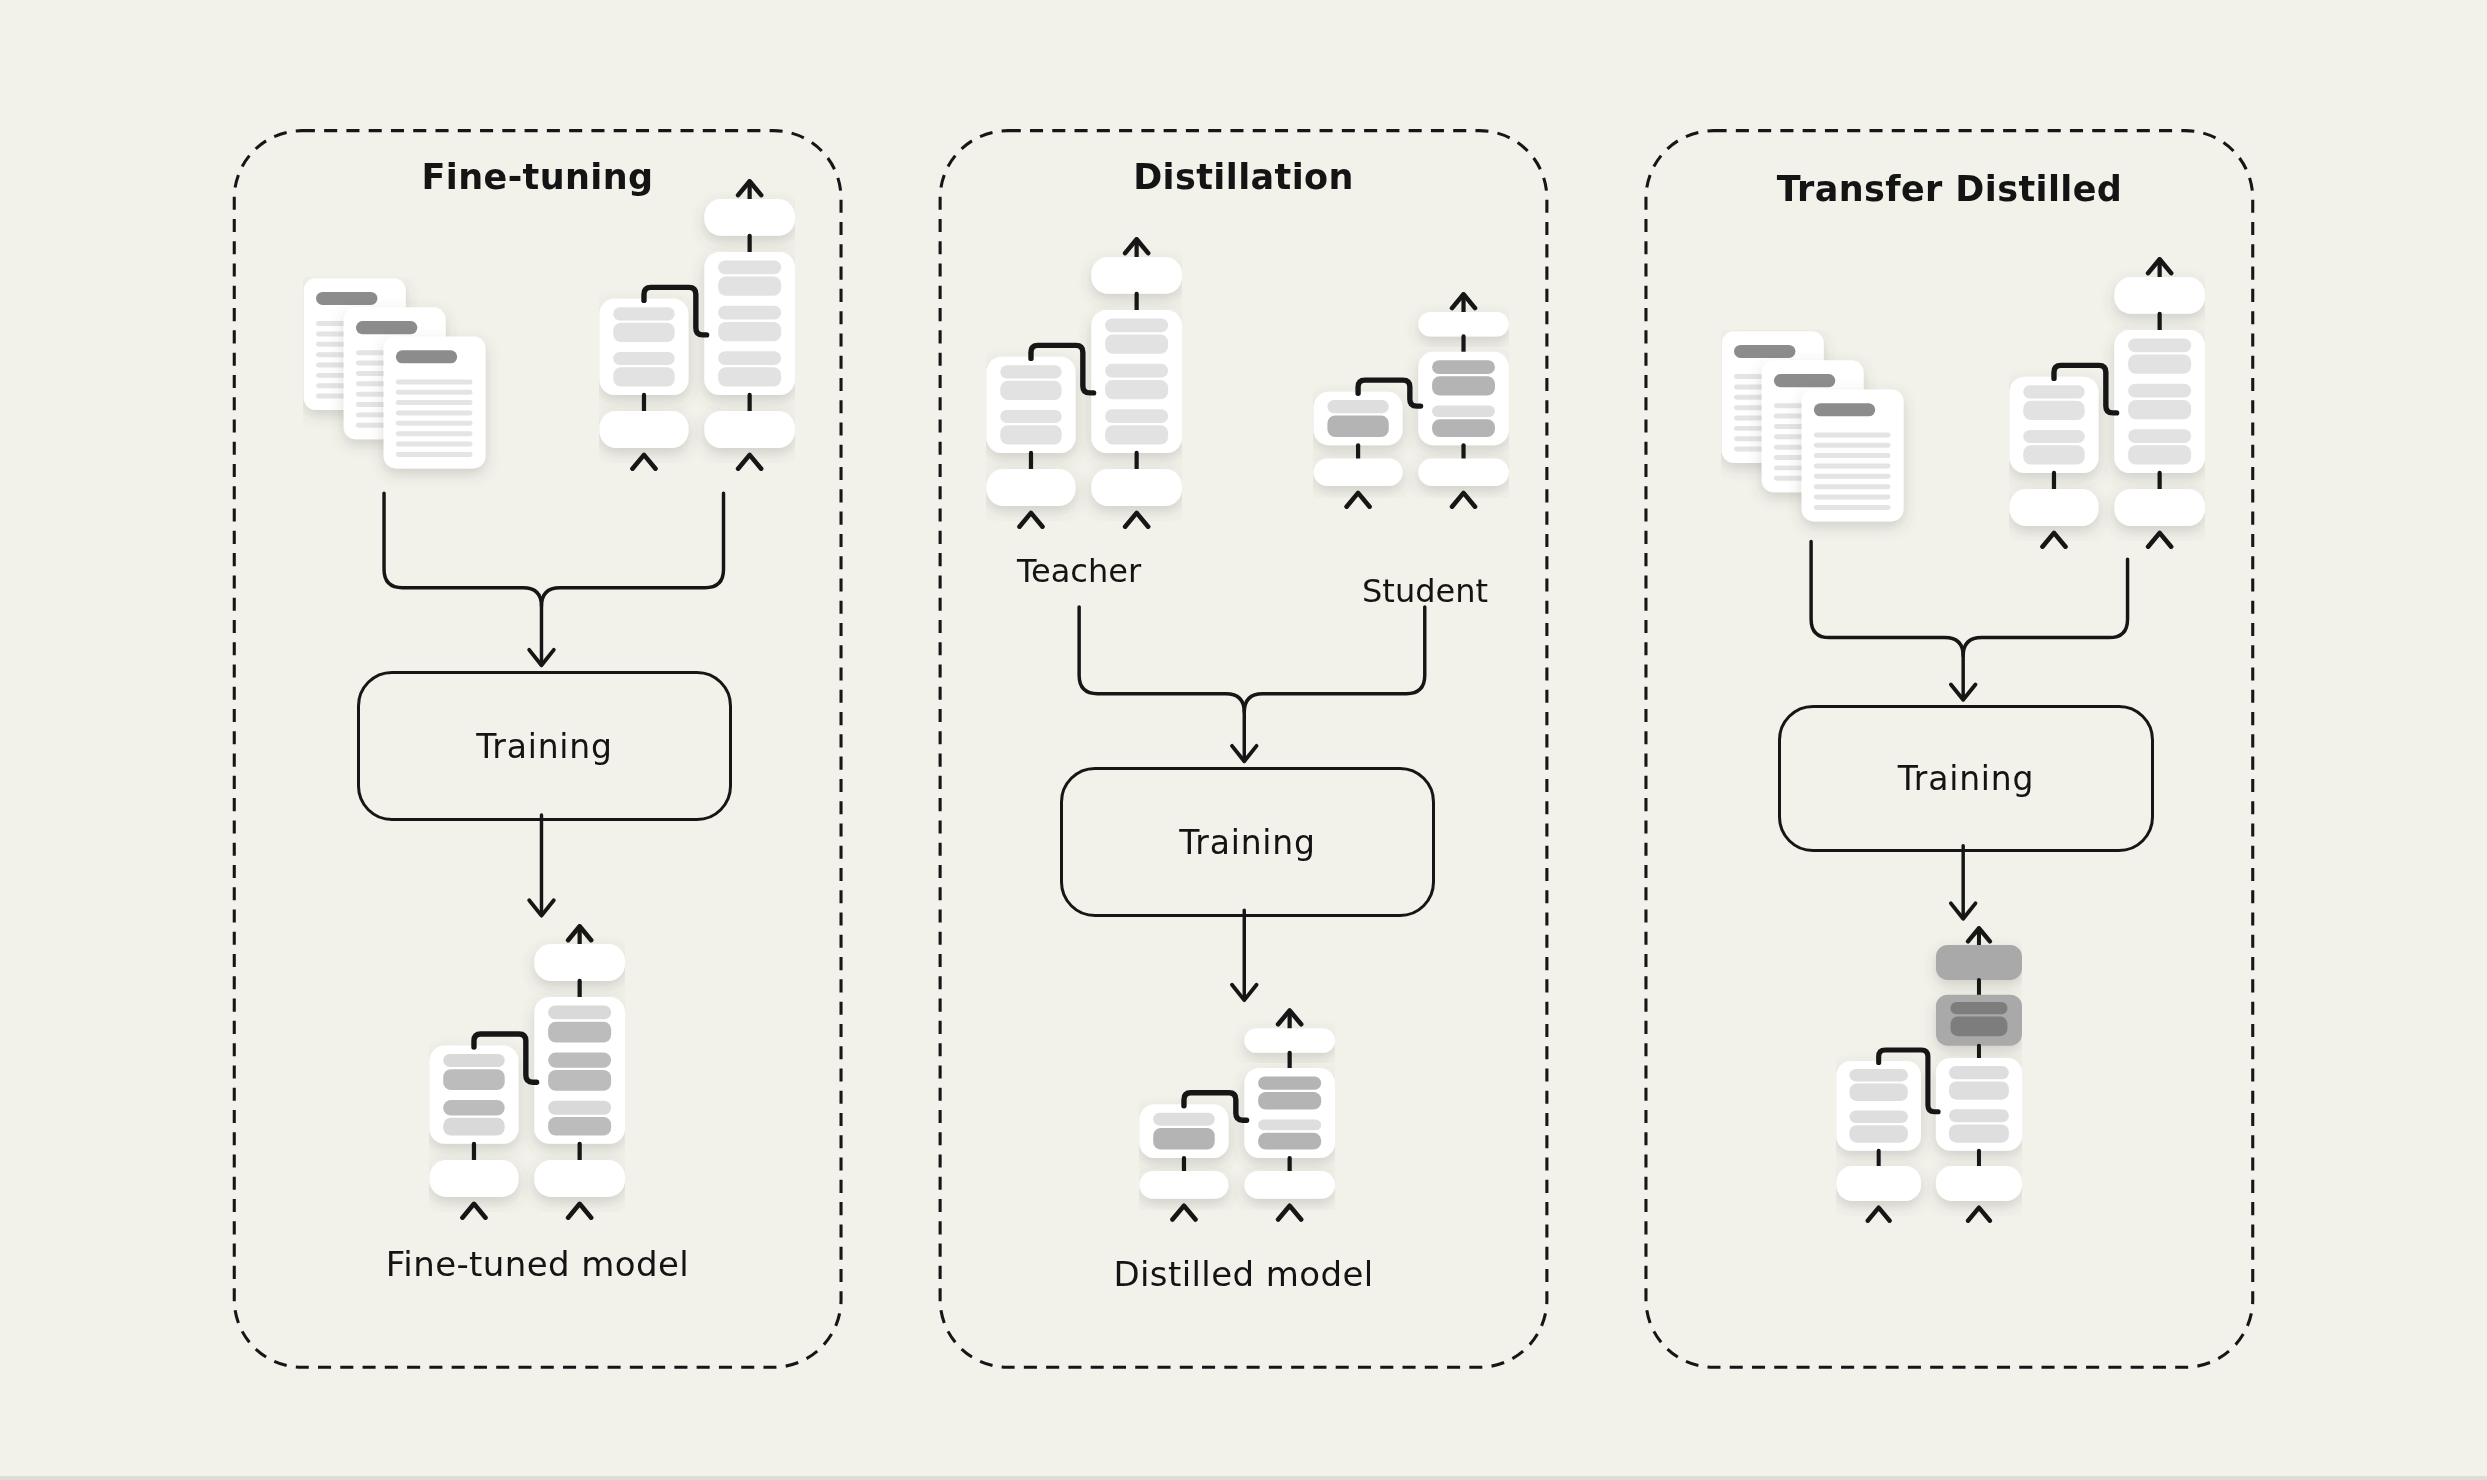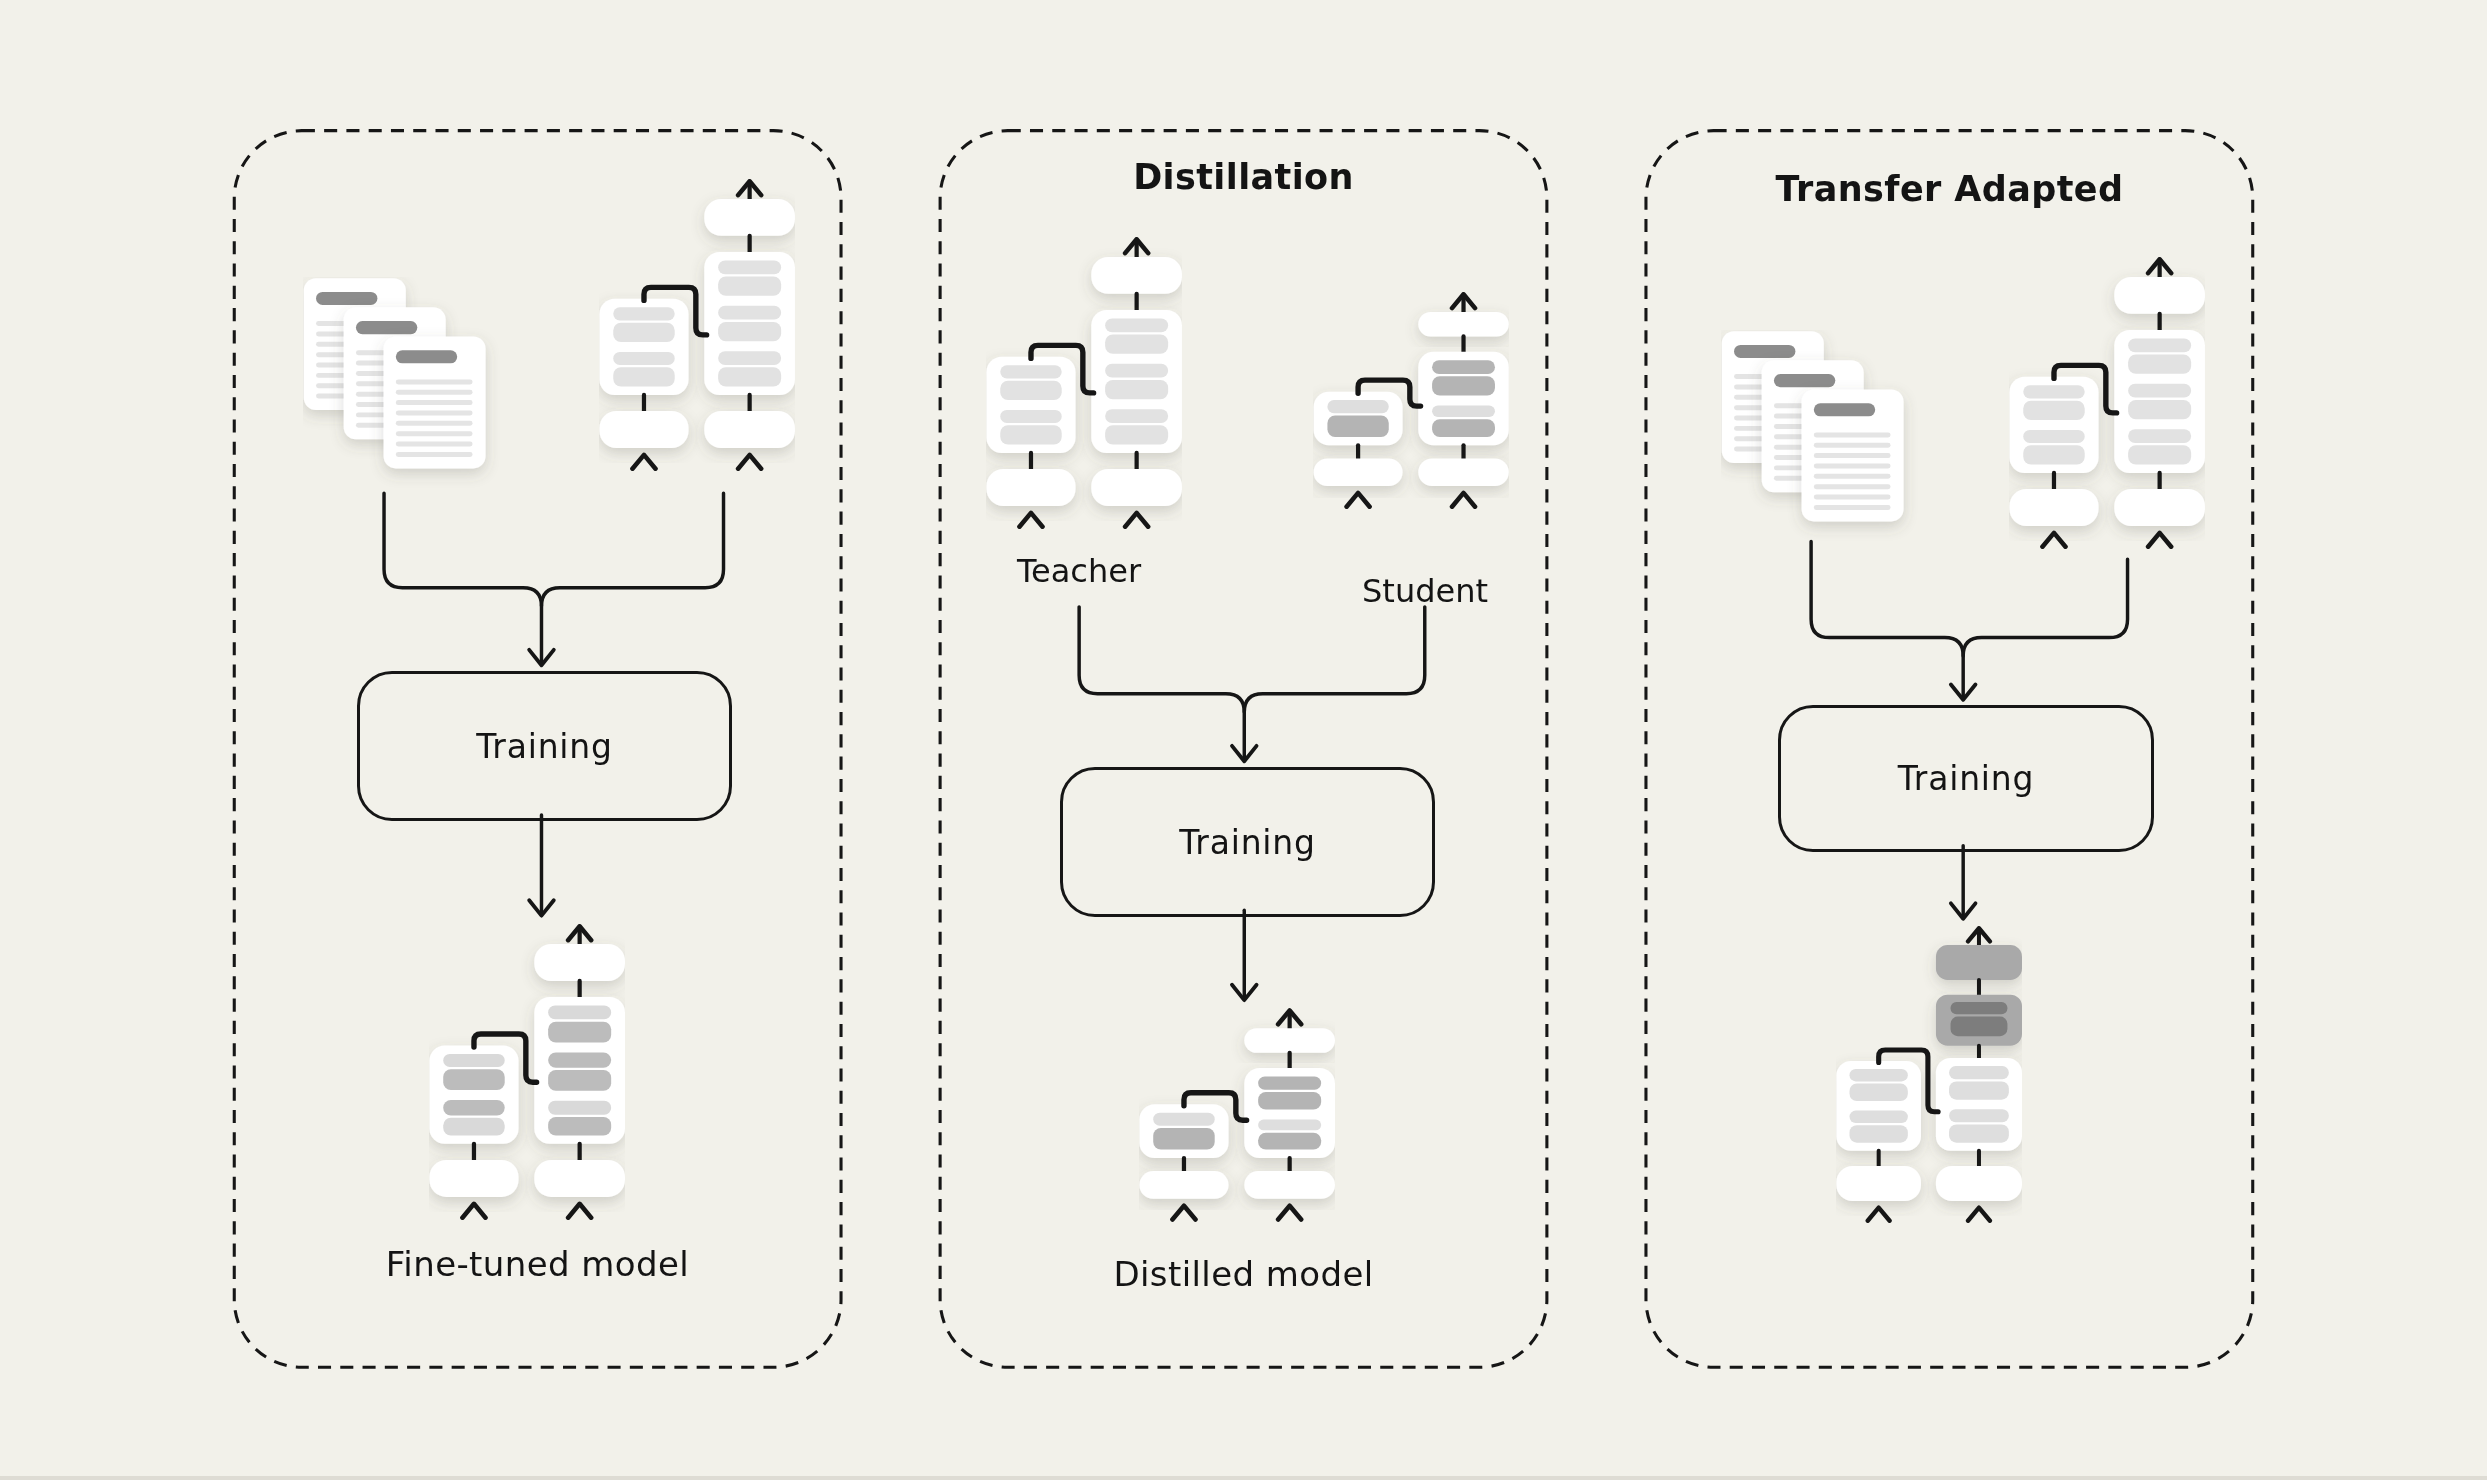--- a/index.html
+++ b/index.html
@@ -323,22 +323,23 @@
         <rect x="155" y="192" width="82" height="18" rx="9" fill="#dedede"></rect>
         <rect x="155" y="213" width="82" height="25" rx="10" fill="#dedede"></rect>
         <rect x="155" y="251" width="82" height="18" rx="9" fill="#dedede"></rect>
         <rect x="155" y="272" width="82" height="25" rx="10" fill="#dedede"></rect>
         <line x1="196" y1="308" x2="196" y2="329" stroke="#161616" stroke-width="5.5" stroke-linecap="round"></line>
         <rect x="137" y="329" width="118" height="48" rx="22" fill="#ffffff" filter="url(#soft)"></rect>
         <polyline points="181,404 196,386 211,404" fill="none" stroke="#161616" stroke-width="6" stroke-linecap="round" stroke-linejoin="round"></polyline>
         <path d="M 58.5 187 L 58.5 179 Q 58.5 170 67.5 170 L 117 170 Q 126 170 126 179 L 126 245.66 Q 126 254.66 135 254.66 L 140 254.66" fill="none" stroke="#161616" stroke-width="7" stroke-linecap="round" stroke-linejoin="round"></path>
       </svg></div>
 
+  <div class="abs panel-title t1">Fine-tuning</div>
   <div class="abs panel-title t2">Distillation</div>
-  <div class="abs panel-title t3">Transfer Adapted</div>
+  <div class="abs panel-title t3">Transfer Distilled</div>
 
   <div class="abs training-box tr1">
     <span>Training</span>
   </div>
   <div class="abs training-box tr2">
     <span>Training</span>
   </div>
   <div class="abs training-box tr3">
     <span>Training</span>
   </div>

